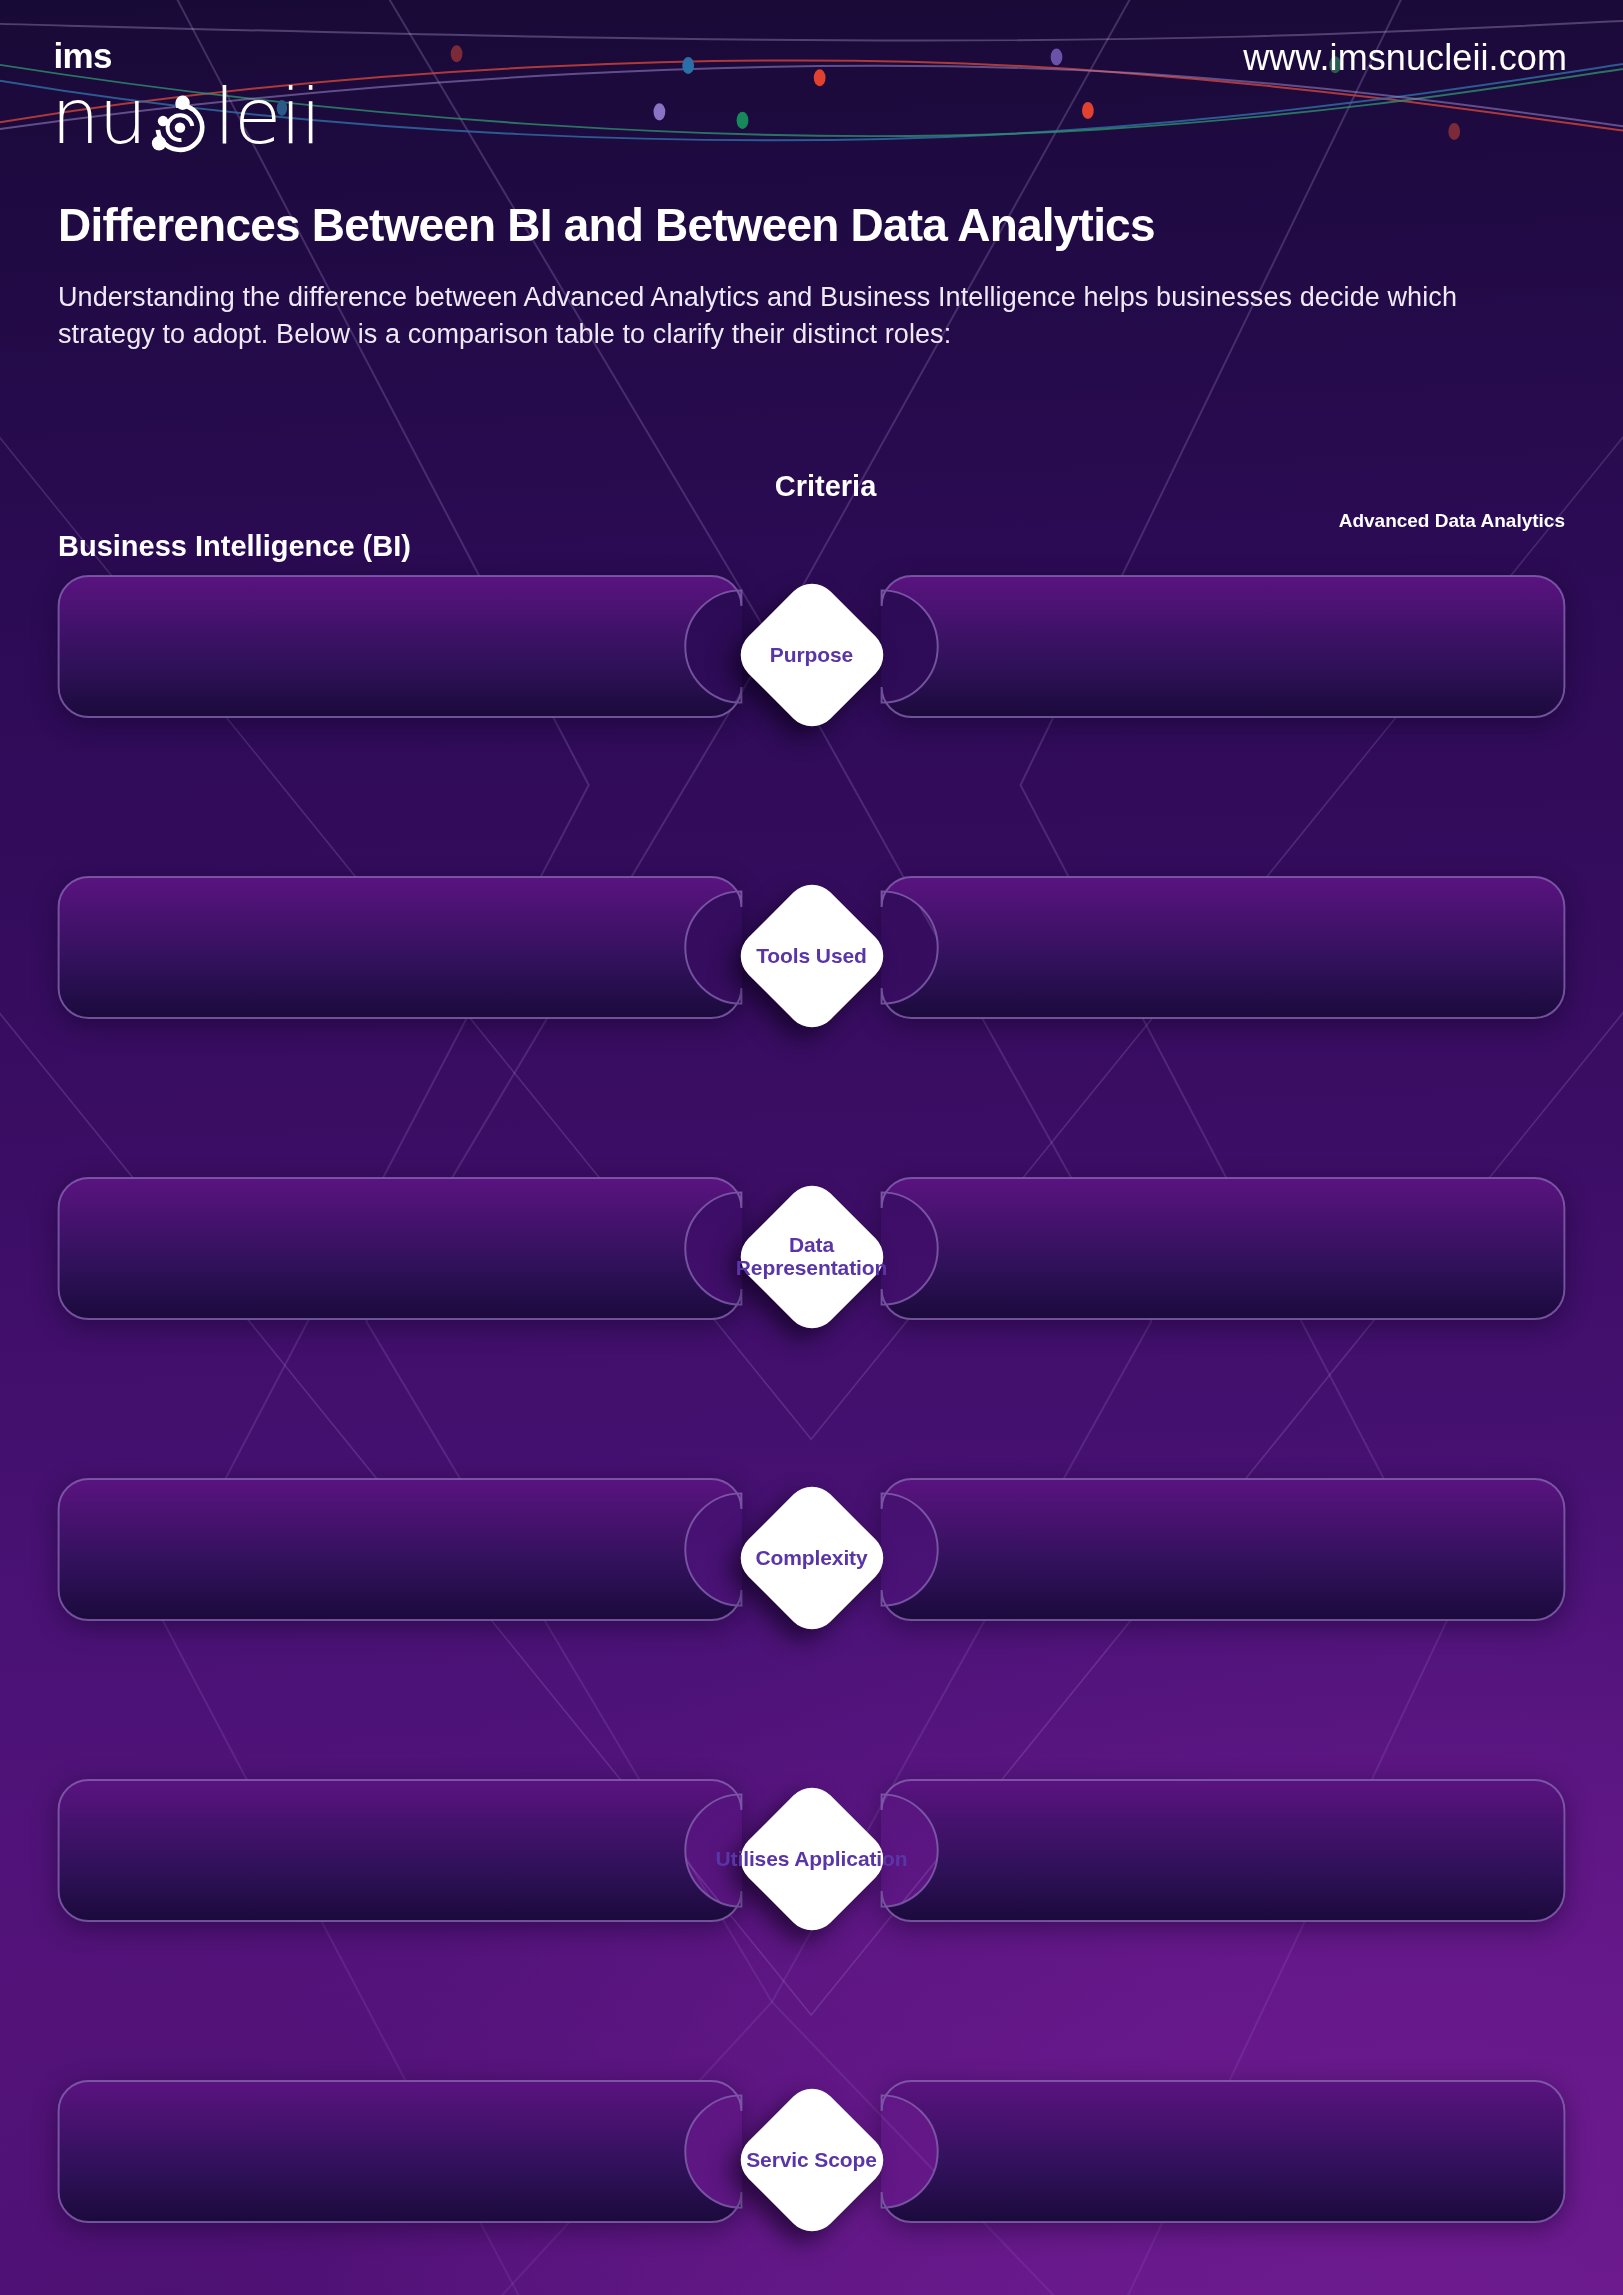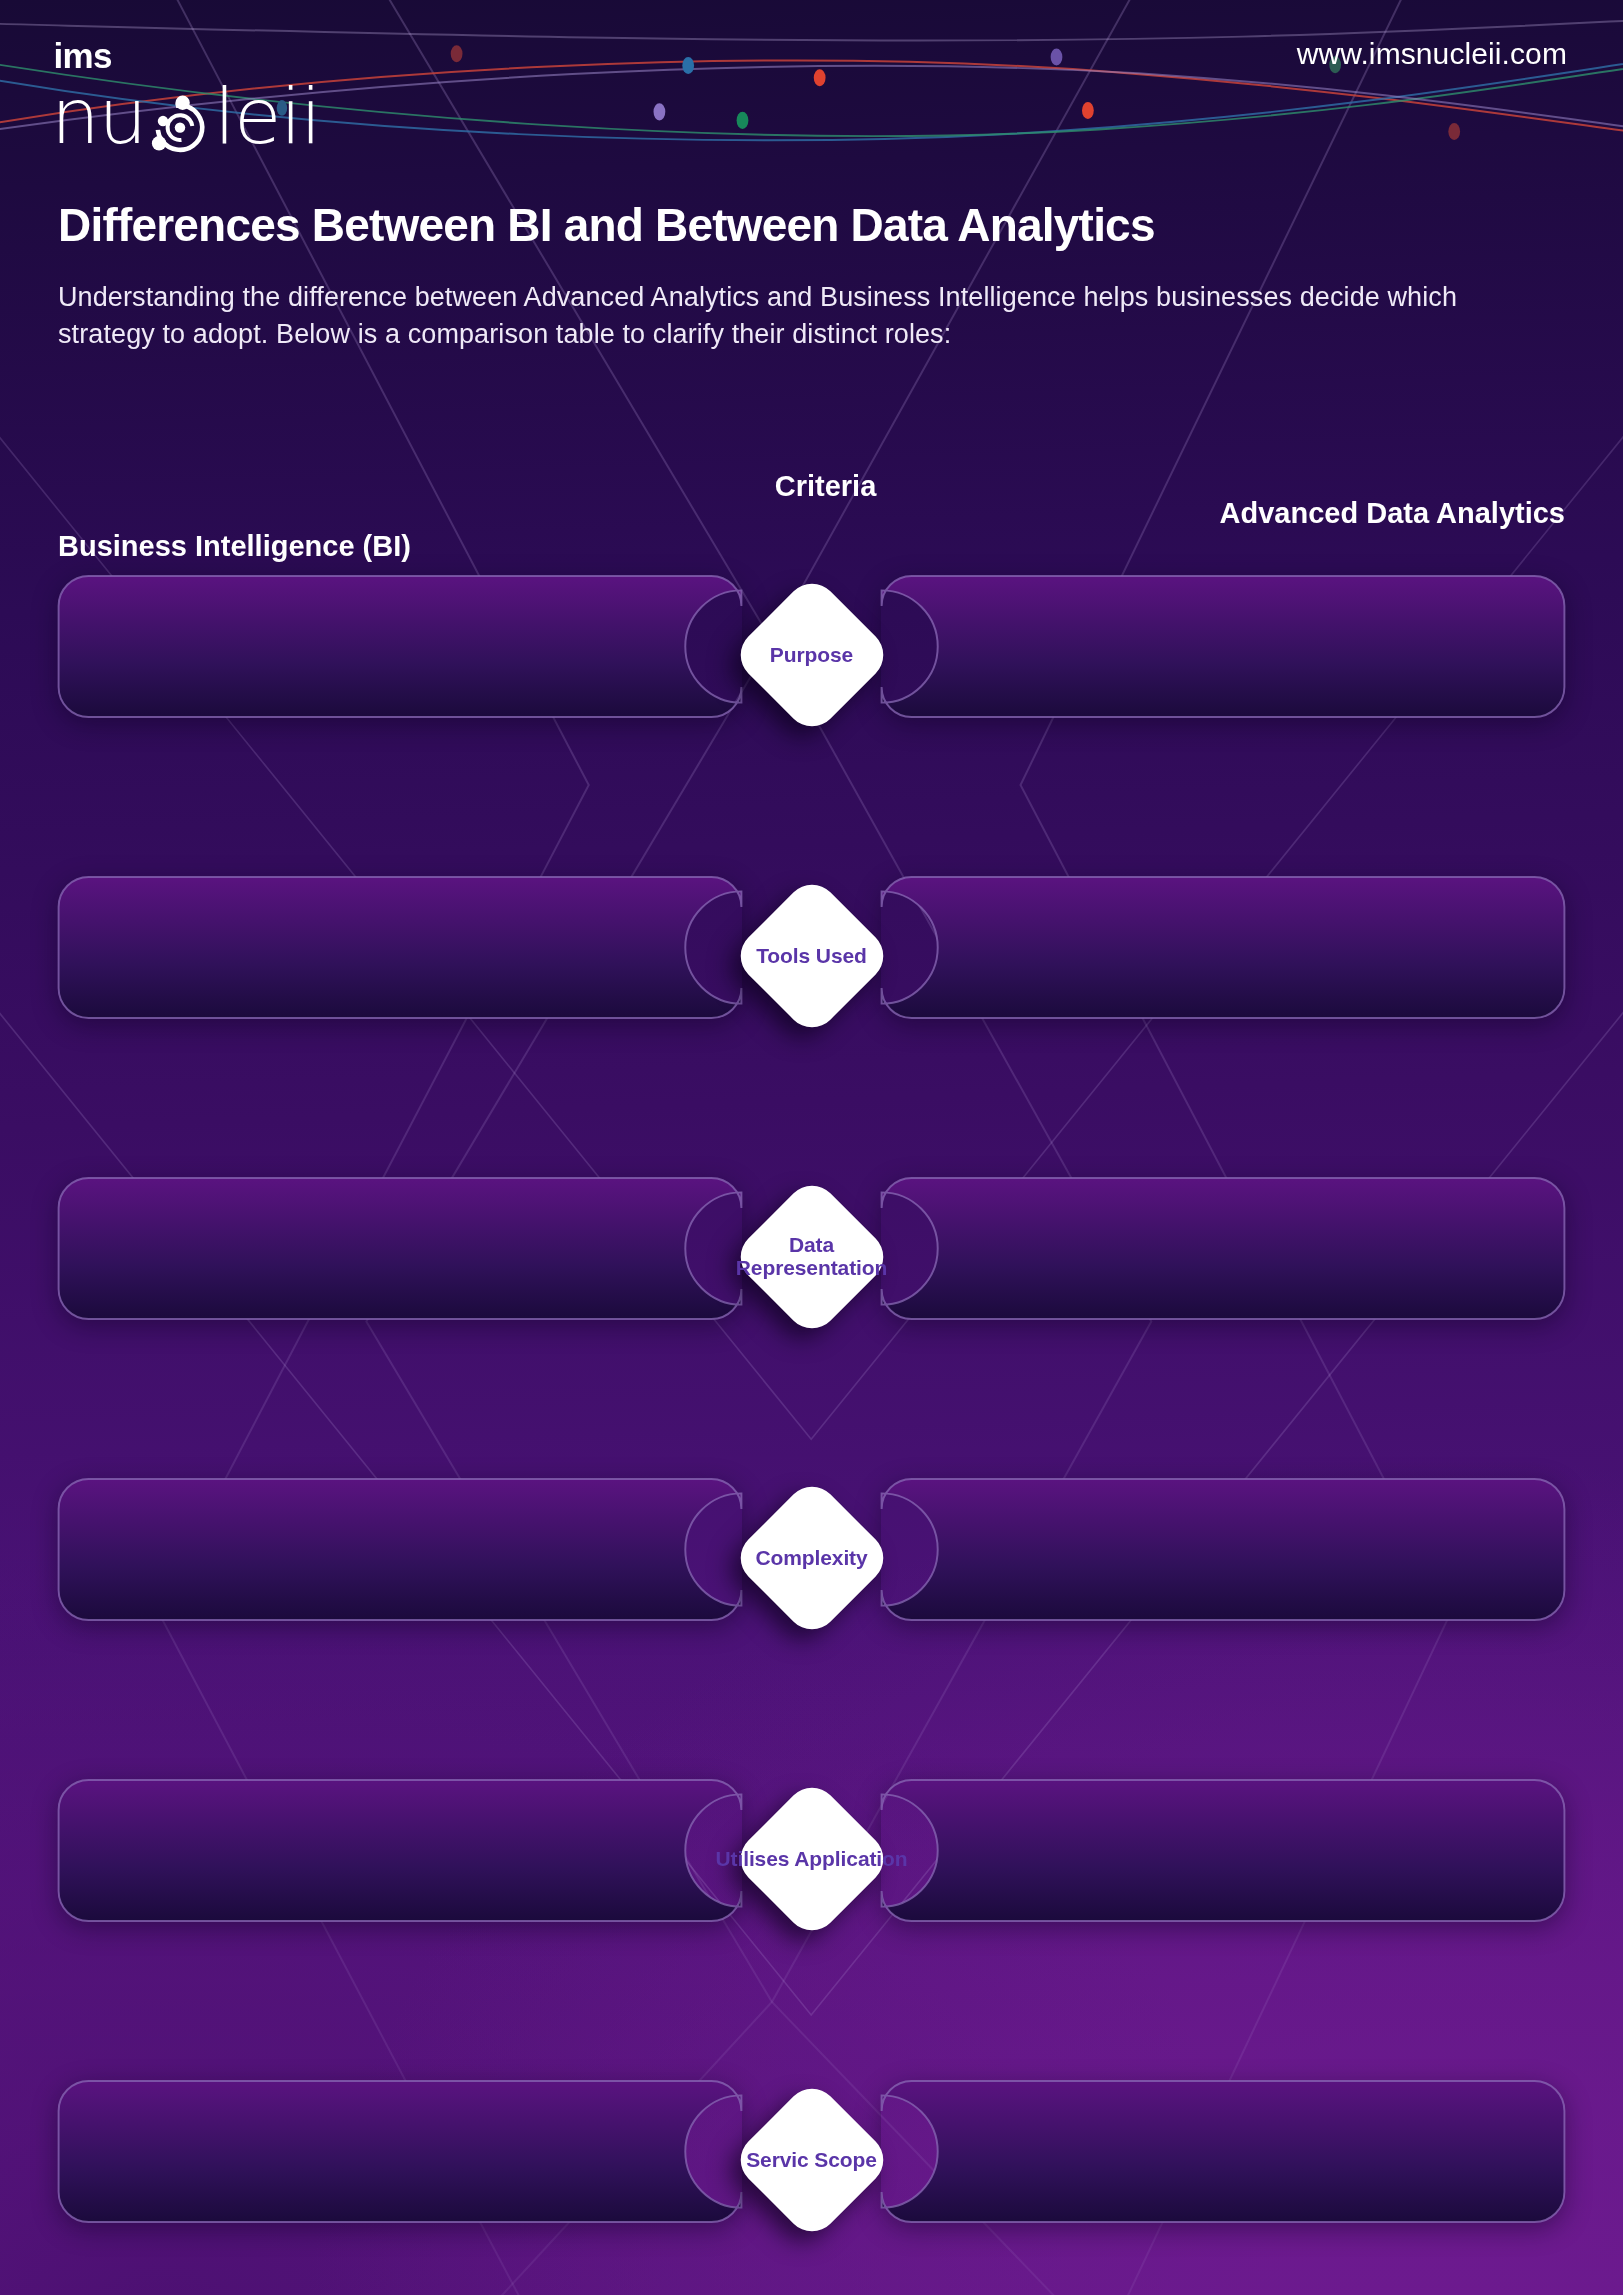--- a/index.html
+++ b/index.html
@@ -24,37 +24,37 @@
   .logo .ims{font-size:35px;font-weight:700;letter-spacing:-0.7px;line-height:1;margin-left:2.6px;}
   .logo .word{position:relative;display:flex;align-items:flex-start;margin-top:9px;}
   .logo .word .t1,.logo .word .t2{
     font-family:"DejaVu Sans",sans-serif;
     font-size:77px;font-weight:300;line-height:0.92;letter-spacing:-1.3px;
   }
   .atom{position:relative;width:68px;height:77px;display:inline-block;}
   .atom svg{position:absolute;left:0;top:9.2px;}
   .site-url{
     position:absolute;right:56px;top:37px;color:#ffffff;
-    font-size:30px;font-weight:400;letter-spacing:0.1px;
+    font-size:36px;font-weight:400;letter-spacing:0.1px;
   }
 
   
   .title{
     position:absolute;left:58px;top:201px;width:1525px;color:#ffffff;
     font-size:46px;font-weight:700;letter-spacing:-0.8px;line-height:1.06;
   }
   .subtitle{
     position:absolute;left:58px;top:279px;width:1407px;color:#efe9f7;
     font-size:27px;font-weight:400;line-height:1.38;letter-spacing:0.1px;
   }
 
   
   .col-head{position:absolute;color:#ffffff;font-weight:700;}
   .col-left{left:58px;top:510px;font-size:29px;margin-top:20px;}
-  .col-right{right:58px;top:497px;font-size:29px;}
+  .col-right{right:58px;top:510px;font-size:19px;}
   .col-mid{left:0;right:0;top:470px;text-align:center;font-size:29px;padding-left:28px;}
 
   
   .rows{position:absolute;left:0;top:0;width:1623px;height:2295px;}
   .row{position:absolute;left:0;width:1623px;height:157px;}
 
   .card{
     position:absolute;top:0;height:141px;
     border-radius:30px;
     box-sizing:border-box;

